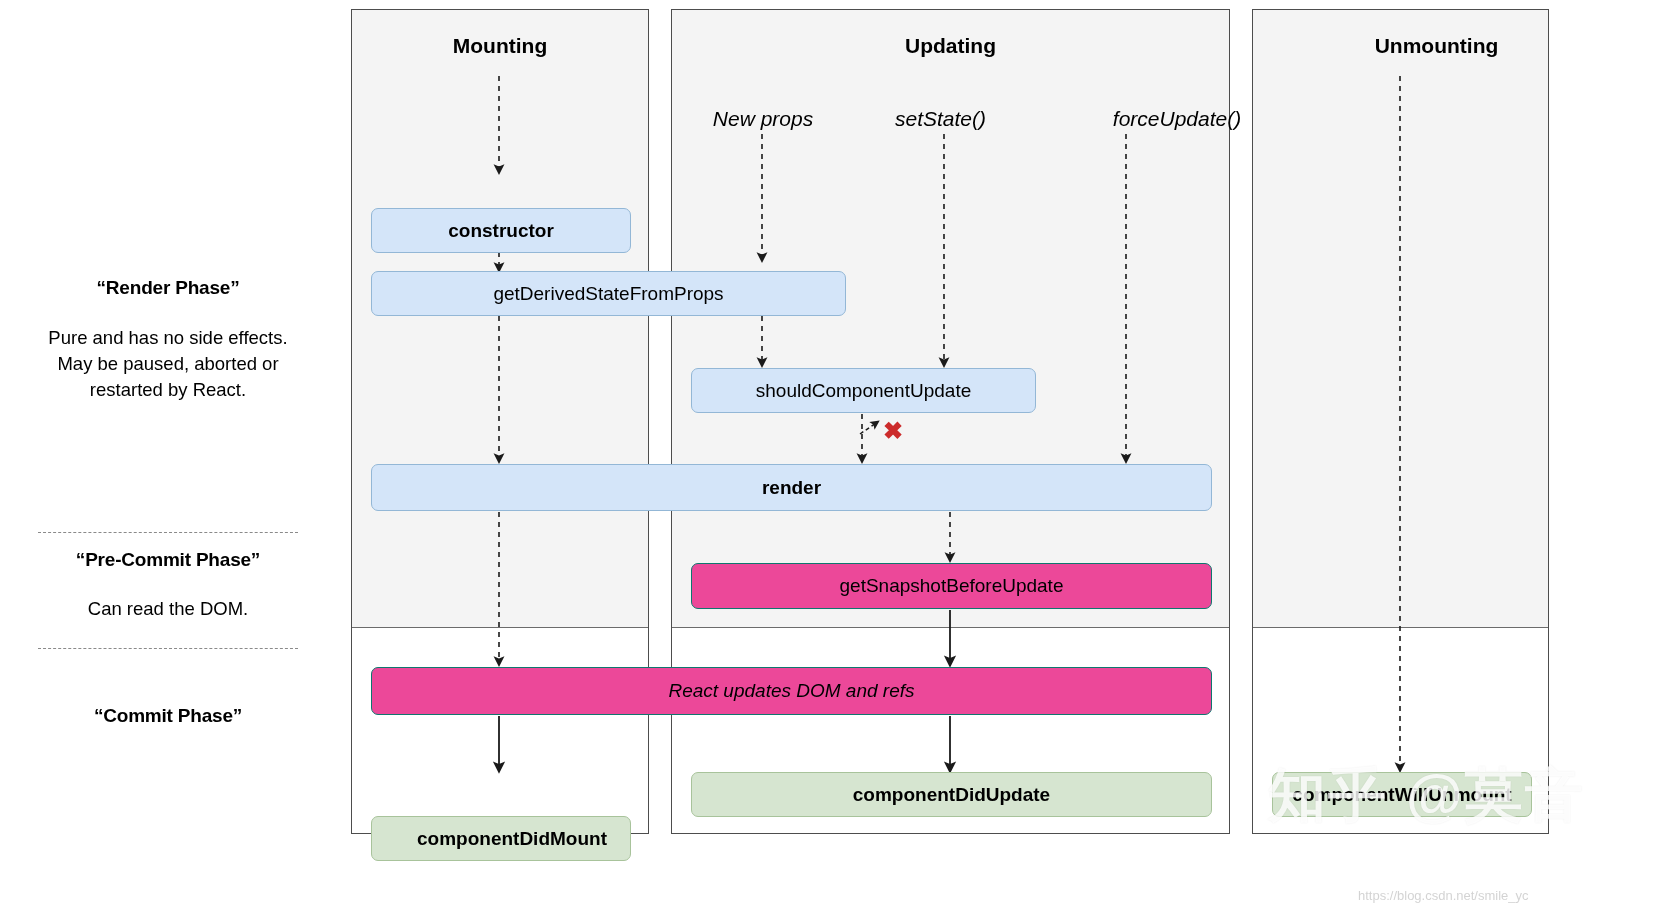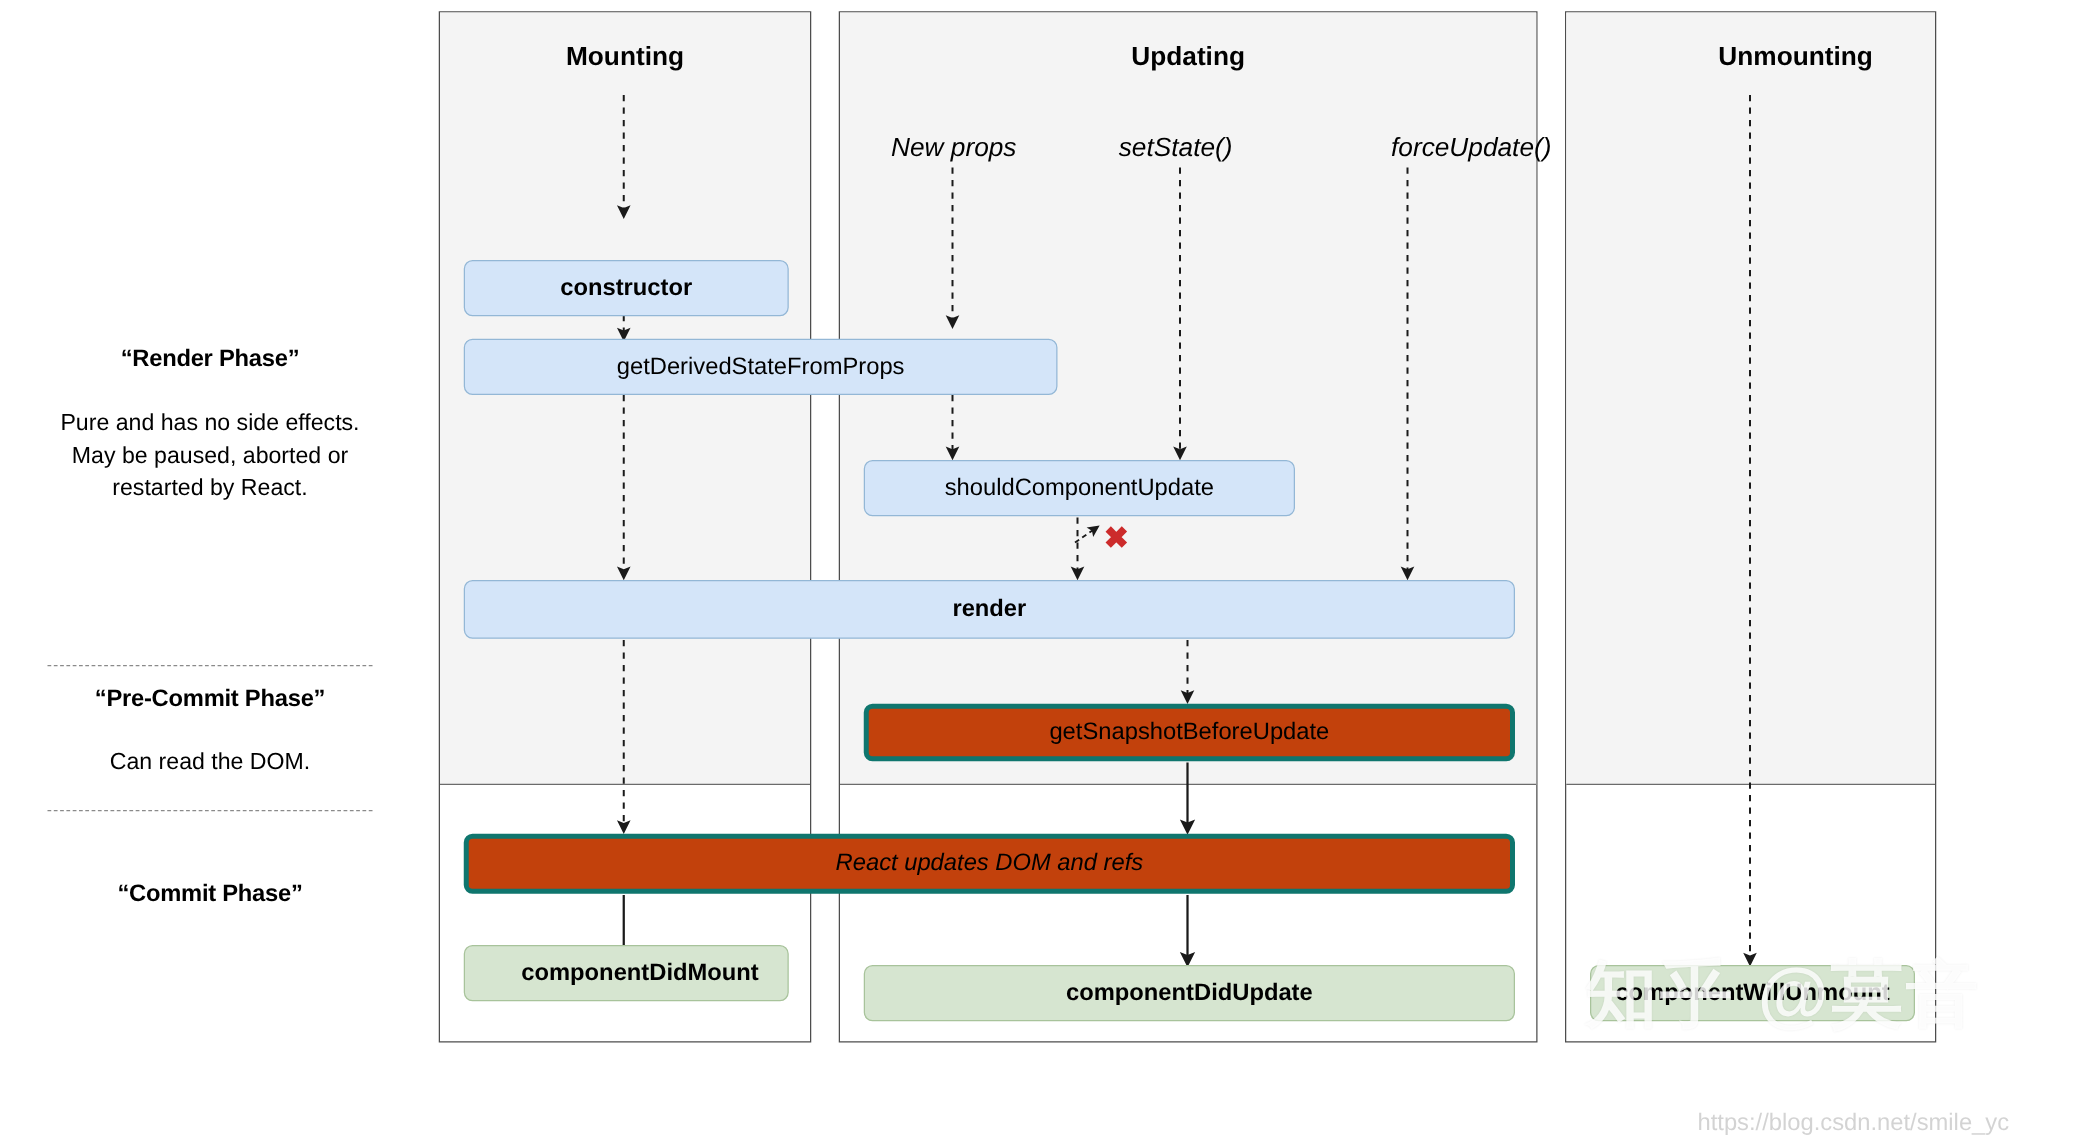--- a/index.html
+++ b/index.html
@@ -76,21 +76,21 @@
     box-sizing: border-box;
     border-radius: 7px;
     display: flex;
     align-items: center;
     justify-content: center;
     font-size: 19px;
     text-align: center;
     white-space: nowrap;
   }
   .lbox.blue   { background: #d4e5f9; border: 1px solid #93b7d6; }
-  .lbox.yellow { background: #c2410c; border: 4px solid #0f766e; }
+  .lbox.yellow { background: #ec4899; border: 1px solid #0f766e; }
   .lbox.green  { background: #d6e5d0; border: 1px solid #a8c39b; }
   .lbox.bold   { font-weight: bold; }
   .lbox.italic { font-style: italic; }
 
   
   svg.wires {
     position: absolute;
     left: 0; top: 0;
     width: 1674px;
     height: 917px;
@@ -103,21 +103,21 @@
     font-size: 58px;
     font-weight: bold;
     color: rgba(255,255,255,0.82);
     white-space: nowrap;
     letter-spacing: 2px;
     pointer-events: none;
     text-shadow: 0 0 2px rgba(0,0,0,0.07);
   }
   .wm-url {
     position: absolute;
-    font-size: 19px;
+    font-size: 13px;
     color: rgba(150,150,150,0.42);
     white-space: nowrap;
     pointer-events: none;
   }
 </style>
 </head>
 <body>
 
 <div id="stage">
 
@@ -201,21 +201,21 @@
   <div class="lbox blue" style="left:371px; top:271px; width:475px; height:45px;">getDerivedStateFromProps</div>
 
   <div class="lbox blue" style="left:691px; top:368px; width:345px; height:45px;">shouldComponentUpdate</div>
 
   <div class="lbox blue bold" style="left:371px; top:464px; width:841px; height:47px;">render</div>
 
   <div class="lbox yellow" style="left:691px; top:563px; width:521px; height:46px;">getSnapshotBeforeUpdate</div>
 
   <div class="lbox yellow italic" style="left:371px; top:667px; width:841px; height:48px;">React updates DOM and refs</div>
 
-  <div class="lbox green bold" style="left:371px; top:756px; width:260px; height:45px;padding-left:22px;">componentDidMount</div>
+  <div class="lbox green bold" style="left:371px; top:816px; width:260px; height:45px;padding-left:22px;">componentDidMount</div>
 
   <div class="lbox green bold" style="left:691px; top:772px; width:521px; height:45px;">componentDidUpdate</div>
 
   <div class="lbox green bold" style="left:1272px; top:772px; width:260px; height:45px;">componentWillUnmount</div>
 
   <div class="wm-zhihu" style="left:1268px; top:757px;">知乎 @莫音</div>
 
   <div class="wm-url" style="left:1358px; top:888px;">https://blog.csdn.net/smile_yc</div>
 
 </div>

